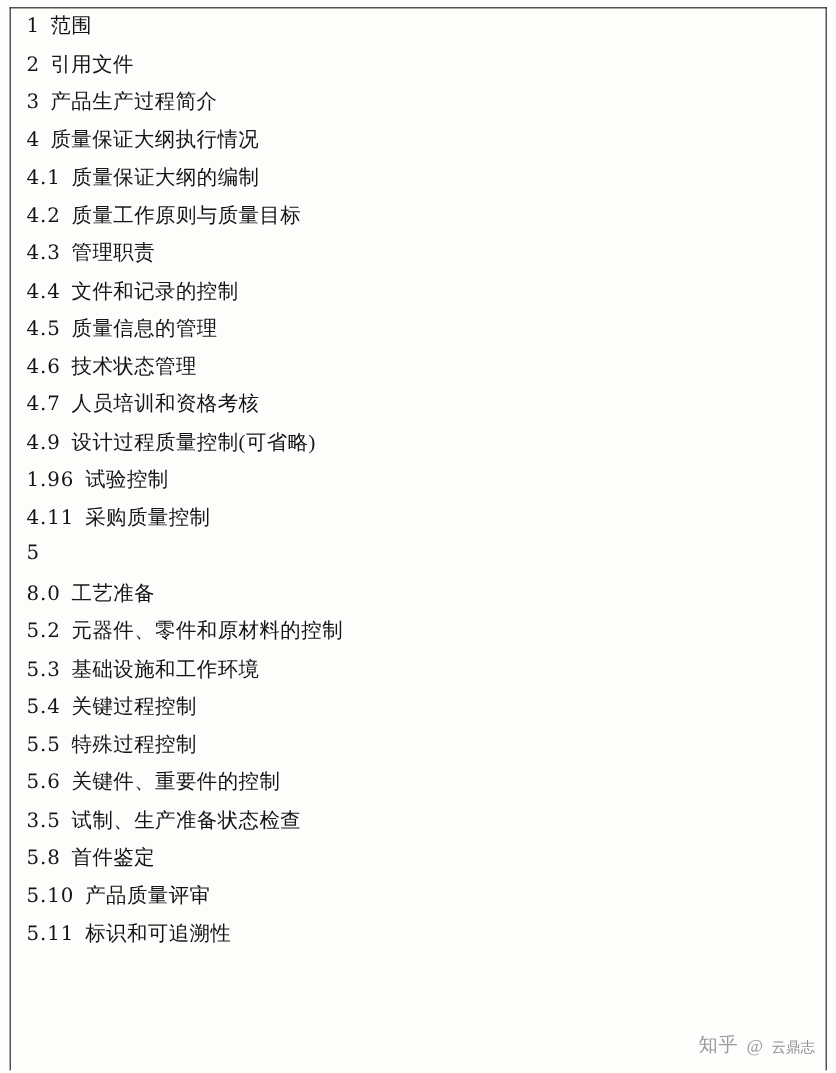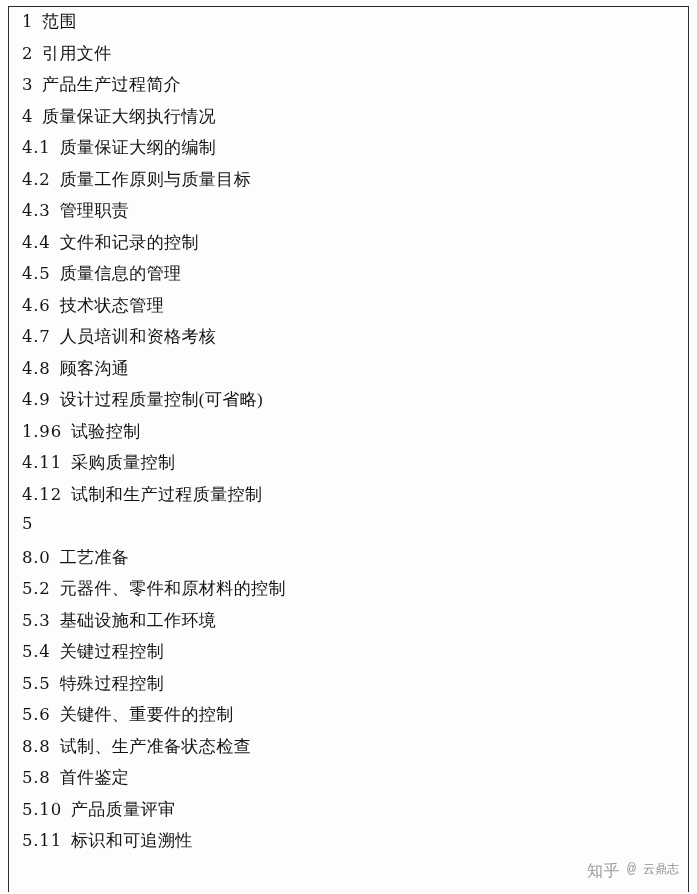--- a/index.html
+++ b/index.html
@@ -76,25 +76,25 @@
     color: #141414;
   }
   .level-2 .toc-num {
     letter-spacing: 0.8px;
   }
   .watermark {
     position: absolute;
     right: 18px;
     bottom: 12px;
     display: flex;
-    align-items: flex-start;
+    align-items: flex-end;
     gap: 7px;
     color: #9a9a9a;
     font-size: 16px;
-    font-family: Liberation Mono, monospace;
+    font-family: Liberation Serif, serif;
   }
   .watermark .zhihu-logo {
     font-size: 16px;
     color: #9a9a9a;
     letter-spacing: 0.5px;
   }
   .watermark .at {
     font-size: 15px;
     color: #9a9a9a;
   }
@@ -150,39 +150,31 @@
       </li>
       <li class="toc-entry level-2">
         <span class="toc-num">4.6</span>
         <span class="toc-title">技术状态管理</span>
       </li>
       <li class="toc-entry level-2">
         <span class="toc-num">4.7</span>
         <span class="toc-title">人员培训和资格考核</span>
       </li>
       <li class="toc-entry level-2">
-        <span class="toc-num">4.8</span>
-        <span class="toc-title">顾客沟通</span>
-      </li>
-      <li class="toc-entry level-2">
         <span class="toc-num">4.9</span>
         <span class="toc-title">设计过程质量控制(可省略)</span>
       </li>
       <li class="toc-entry level-2">
         <span class="toc-num">1.96</span>
         <span class="toc-title">试验控制</span>
       </li>
       <li class="toc-entry level-2">
         <span class="toc-num">4.11</span>
         <span class="toc-title">采购质量控制</span>
       </li>
-      <li class="toc-entry level-2">
-        <span class="toc-num">4.12</span>
-        <span class="toc-title">试制和生产过程质量控制</span>
-      </li>
       <li class="toc-entry level-1">
         <span class="toc-num">5</span>
       </li>
       <li class="toc-entry level-2">
         <span class="toc-num">8.0</span>
         <span class="toc-title">工艺准备</span>
       </li>
       <li class="toc-entry level-2">
         <span class="toc-num">5.2</span>
         <span class="toc-title">元器件、零件和原材料的控制</span>
@@ -197,21 +189,21 @@
       </li>
       <li class="toc-entry level-2">
         <span class="toc-num">5.5</span>
         <span class="toc-title">特殊过程控制</span>
       </li>
       <li class="toc-entry level-2">
         <span class="toc-num">5.6</span>
         <span class="toc-title">关键件、重要件的控制</span>
       </li>
       <li class="toc-entry level-2">
-        <span class="toc-num">8.8</span>
+        <span class="toc-num">3.5</span>
         <span class="toc-title">试制、生产准备状态检查</span>
       </li>
       <li class="toc-entry level-2">
         <span class="toc-num">5.8</span>
         <span class="toc-title">首件鉴定</span>
       </li>
       <li class="toc-entry level-2">
         <span class="toc-num">5.10</span>
         <span class="toc-title">产品质量评审</span>
       </li>

